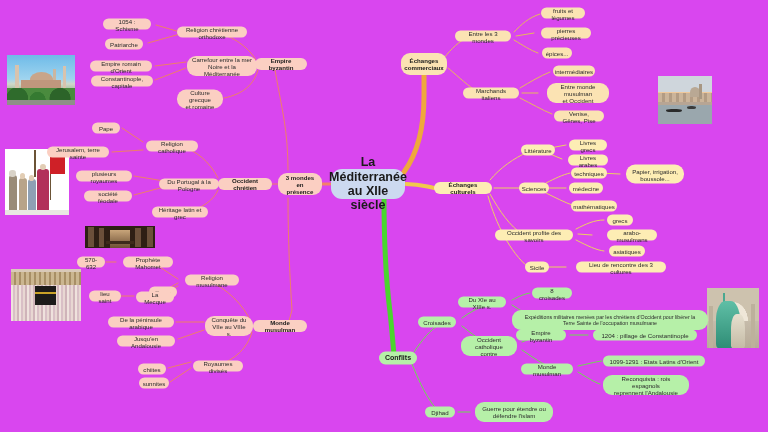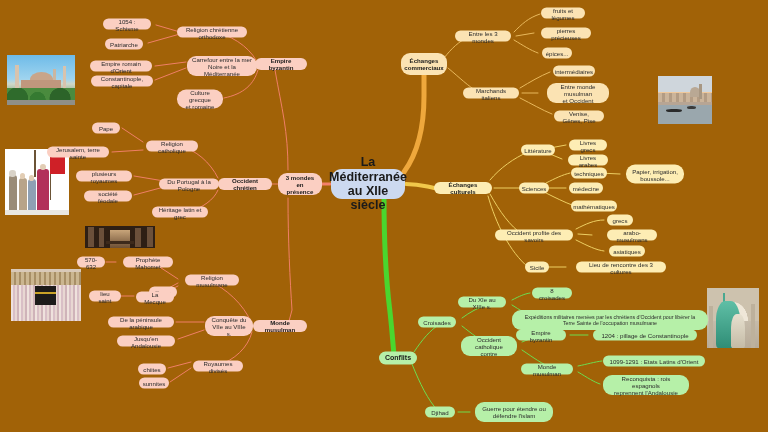--- a/index.html
+++ b/index.html
@@ -6,21 +6,21 @@
   html, body {
     margin: 0; padding: 0;
     width: 768px; height: 432px;
     overflow: hidden;
     background: #ffffff;
     font-family: "Liberation Sans", sans-serif;
   }
   #map {
     position: relative;
     width: 768px; height: 432px;
-    background: #a16207;
+    background: #d946ef;
   }
   svg.links {
     position: absolute; left: 0; top: 0;
     width: 768px; height: 432px;
     pointer-events: none;
   }
   .node {
     position: absolute;
     display: flex;
     align-items: center;

